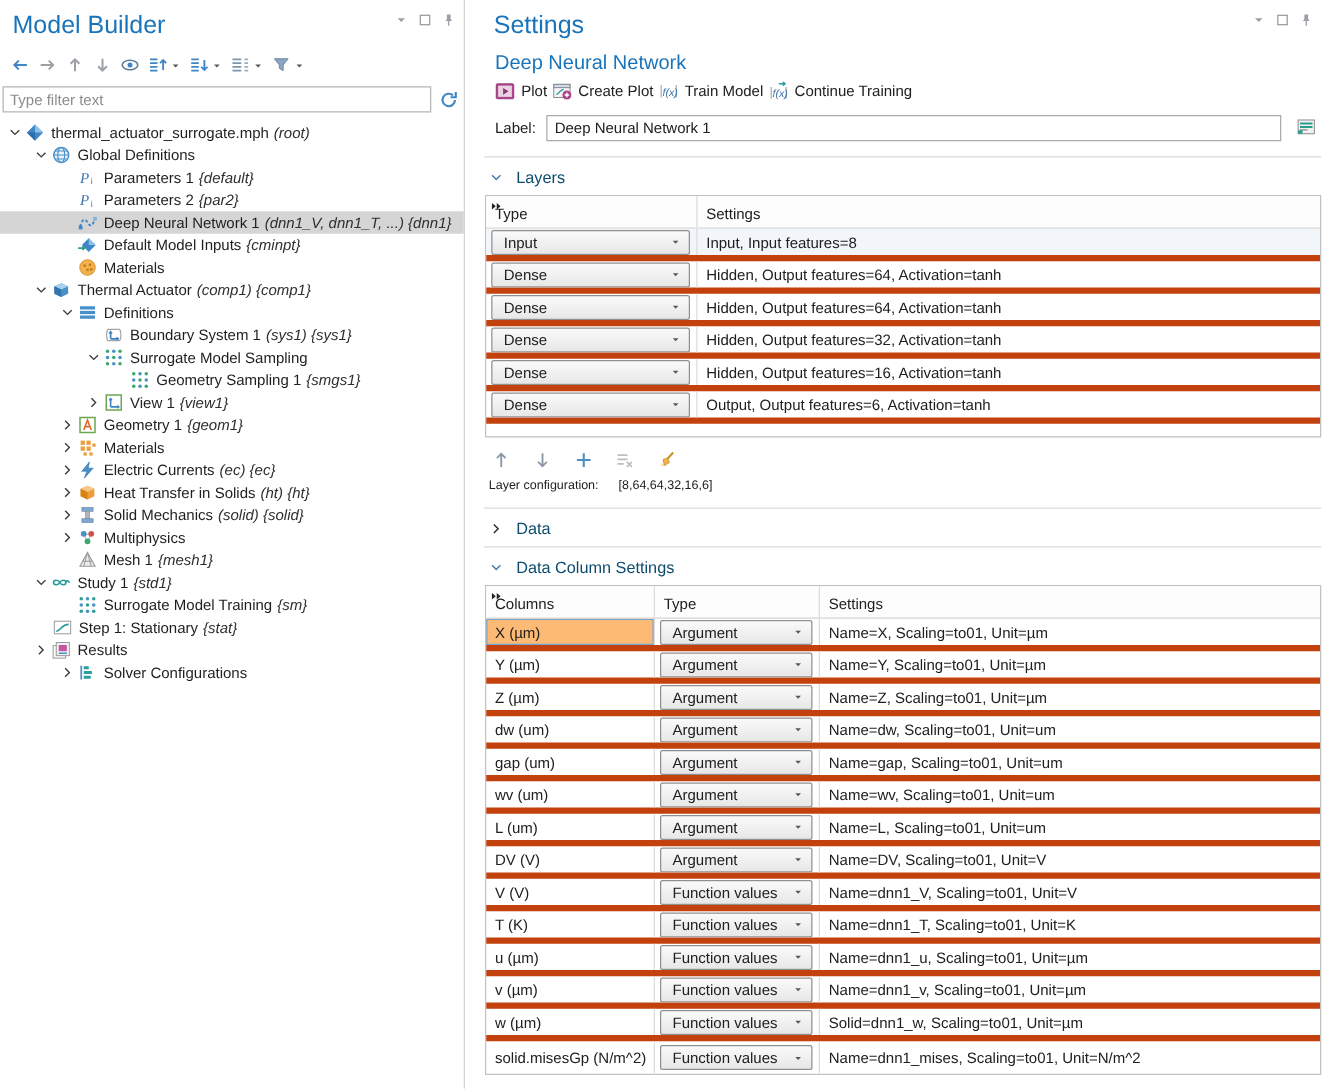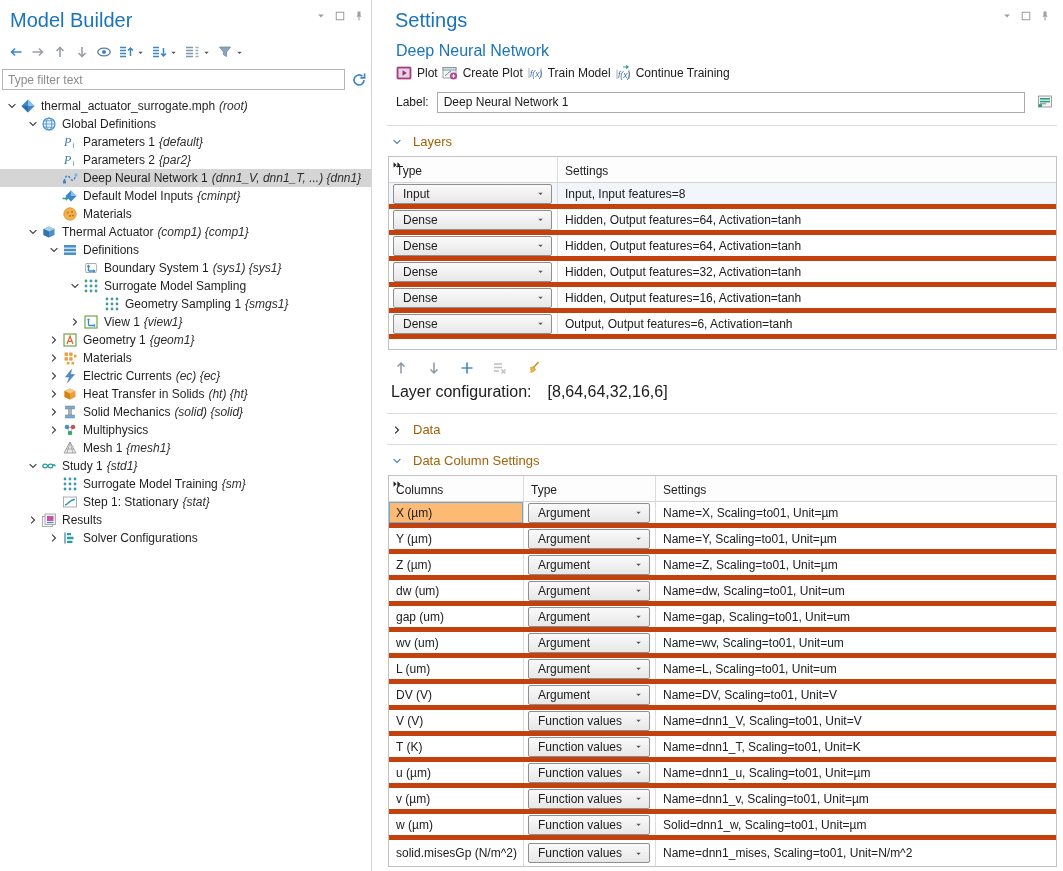--- a/index.html
+++ b/index.html
@@ -34,40 +34,40 @@
   
   .subtitle{font-size:16px;color:#1a74ba;margin:5px 0 3px 9px;}
   .s-toolbar{display:flex;align-items:center;gap:4px;margin:5px 0 9px 9px;font-size:12px;}
   .tool{display:flex;align-items:center;gap:5px;cursor:default;}
   .label-row{display:flex;align-items:center;gap:8px;margin:10px 0 12px 9px;font-size:12px;}
   .label-row input{flex:1;height:19px;border:1px solid #ababab;font-size:12px;padding:0 6px;
     font-family:"Liberation Sans",sans-serif;color:#202020;outline:none;}
   .icon-btn{width:22px;height:20px;display:inline-flex;align-items:center;justify-content:center;
     border:1px solid transparent;cursor:default;}
   .hr{border-top:1px solid #dcdcdc;margin:0;}
-  .sect{display:flex;align-items:center;gap:10px;padding:8px 0 7px 4px;font-size:13px;color:#a16207;cursor:default;}
+  .sect{display:flex;align-items:center;gap:10px;padding:8px 0 7px 4px;font-size:13px;color:#0c4a6e;cursor:default;}
   
   .tbl{border:1px solid #c2c2c2;margin-left:1px;background:#fff;}
   .trow{display:flex;height:26px;border-bottom:5px solid #c2410c;box-sizing:border-box;}
   .trow:last-child{border-bottom:none;}
   .trow.hdr{border-bottom:1px solid #d4d4d4;background:#fdfdfd;}
   .cell{border-right:1px solid #dcdcdc;box-sizing:border-box;display:flex;align-items:center;
     padding-left:7px;font-size:12px;white-space:nowrap;overflow:hidden;}
   .cell.last{border-right:none;flex:1;}
   .hcell{position:relative;align-items:flex-end;padding-bottom:4px;}
   .corner{position:absolute;top:2px;left:3px;}
   .combo{flex:1;margin:2px 5px 2px 4px;height:20px;box-sizing:border-box;border:1px solid #8f8f8f;
     border-radius:2px;background:linear-gradient(#fafafa,#e7e7e7);display:flex;align-items:center;
     justify-content:space-between;padding:0 6px 0 9px;font-size:12px;cursor:default;}
   .combo .caret{width:9px;}
   .cellsel{background:#fdba74;box-shadow:inset 0 0 0 1px #6ea6d8;}
   .rowtint{background:#f2f6fa;}
   .tbl-filler{height:10px;}
   .tbl-toolbar{display:flex;align-items:center;gap:13px;margin:8px 0 5px 4px;height:20px;}
-  .cfg-row{display:flex;gap:16px;font-size:16px;margin:4px 0 12px 4px;align-items:center;}
+  .cfg-row{display:flex;gap:16px;font-size:10px;margin:4px 0 12px 4px;align-items:center;}
 </style>
 </head>
 <body>
 
 <div class="app">
 
   <section class="panel left">
     <div class="panel-title-row">
       <h1>Model Builder</h1>
       <div class="win-controls" id="mb-controls">
@@ -523,21 +523,21 @@
                 <circle cx="8" cy="3" r="1.4"></circle>
                 <circle cx="3" cy="8" r="1.4"></circle>
                 <circle cx="13" cy="8" r="1.4"></circle>
                 <circle cx="8" cy="13" r="1.4"></circle>
               </g>
             </svg>
           </span>
           <span class="tlabel">Surrogate Model Training</span>
           <span class="tag">{sm}</span>
         </div>
-        <div class="tree-row" style="padding-left: 46px;">
+        <div class="tree-row" style="padding-left: 26px;">
           <span class="chev"></span>
           <span class="icon ticon">
             <svg width="16" height="16" viewBox="0 0 16 16" xmlns="http://www.w3.org/2000/svg">
               <rect x="1.5" y="3" width="13" height="10" fill="#fff" stroke="#a5a5a5" stroke-width="0.9"></rect>
               <path d="M3 11 C6.5 11 7 5.5 13 5.5" stroke="#2a9d9d" stroke-width="1.4" fill="none"></path>
             </svg>
           </span>
           <span class="tlabel">Step 1: Stationary</span>
           <span class="tag">{stat}</span>
         </div>

